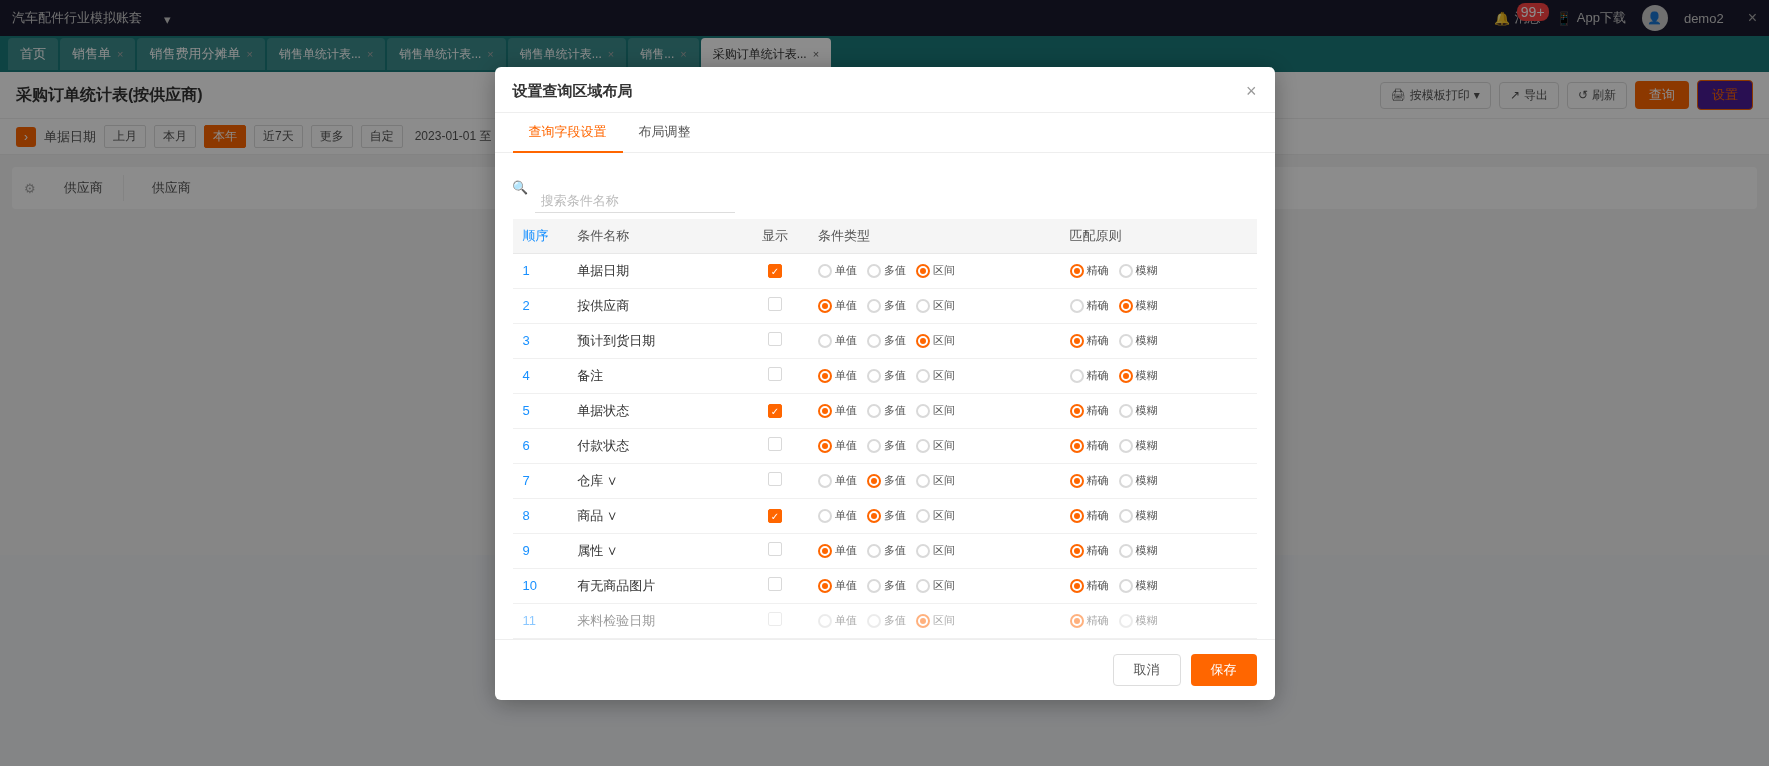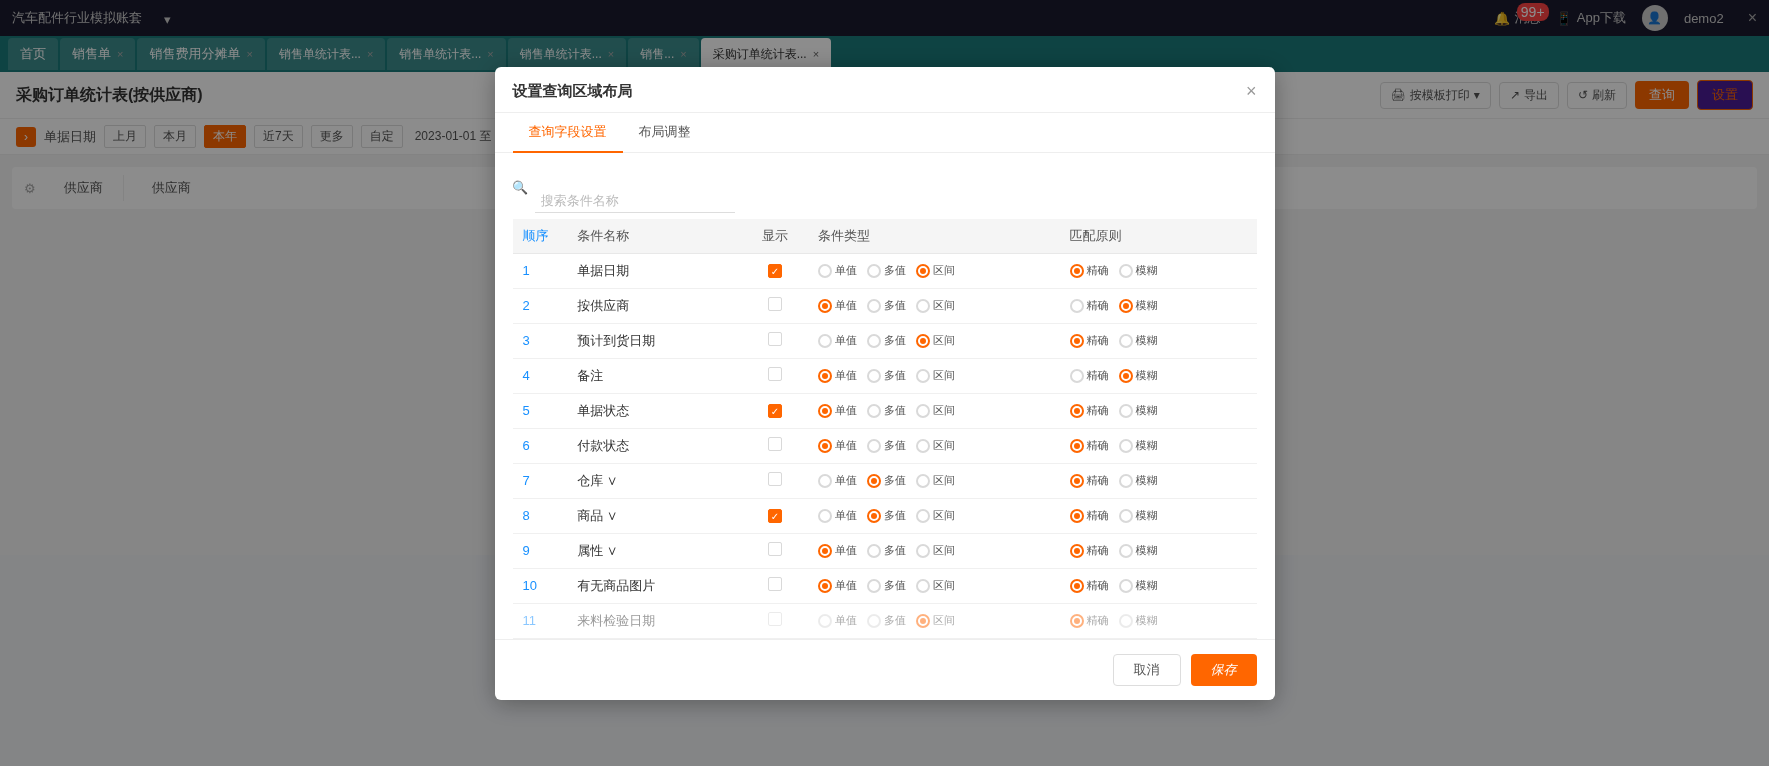--- a/index.html
+++ b/index.html
@@ -204,21 +204,21 @@
 
     
     .dialog-footer {
       padding: 14px 18px;
       border-top: 1px solid #eee;
       display: flex;
       justify-content: flex-end;
       gap: 10px;
     }
     .btn-cancel { background: white; border: 1px solid #ddd; color: #555; padding: 6px 20px; border-radius: 4px; cursor: pointer; font-size: 13px; }
-    .btn-save { background: #f60; border: none; color: white; padding: 6px 20px; border-radius: 4px; cursor: pointer; font-size: 13px; font-style: italic; }
+    .btn-save { background: #f60; border: none; color: white; padding: 6px 20px; border-radius: 4px; cursor: pointer; font-size: 13px; }
   </style>
 </head>
 <body>
 
 <div class="top-bar">
   <div class="top-bar-left">
     <span>汽车配件行业模拟账套</span>
     <span style="cursor:pointer;">▾</span>
   </div>
   <div class="top-bar-right">

